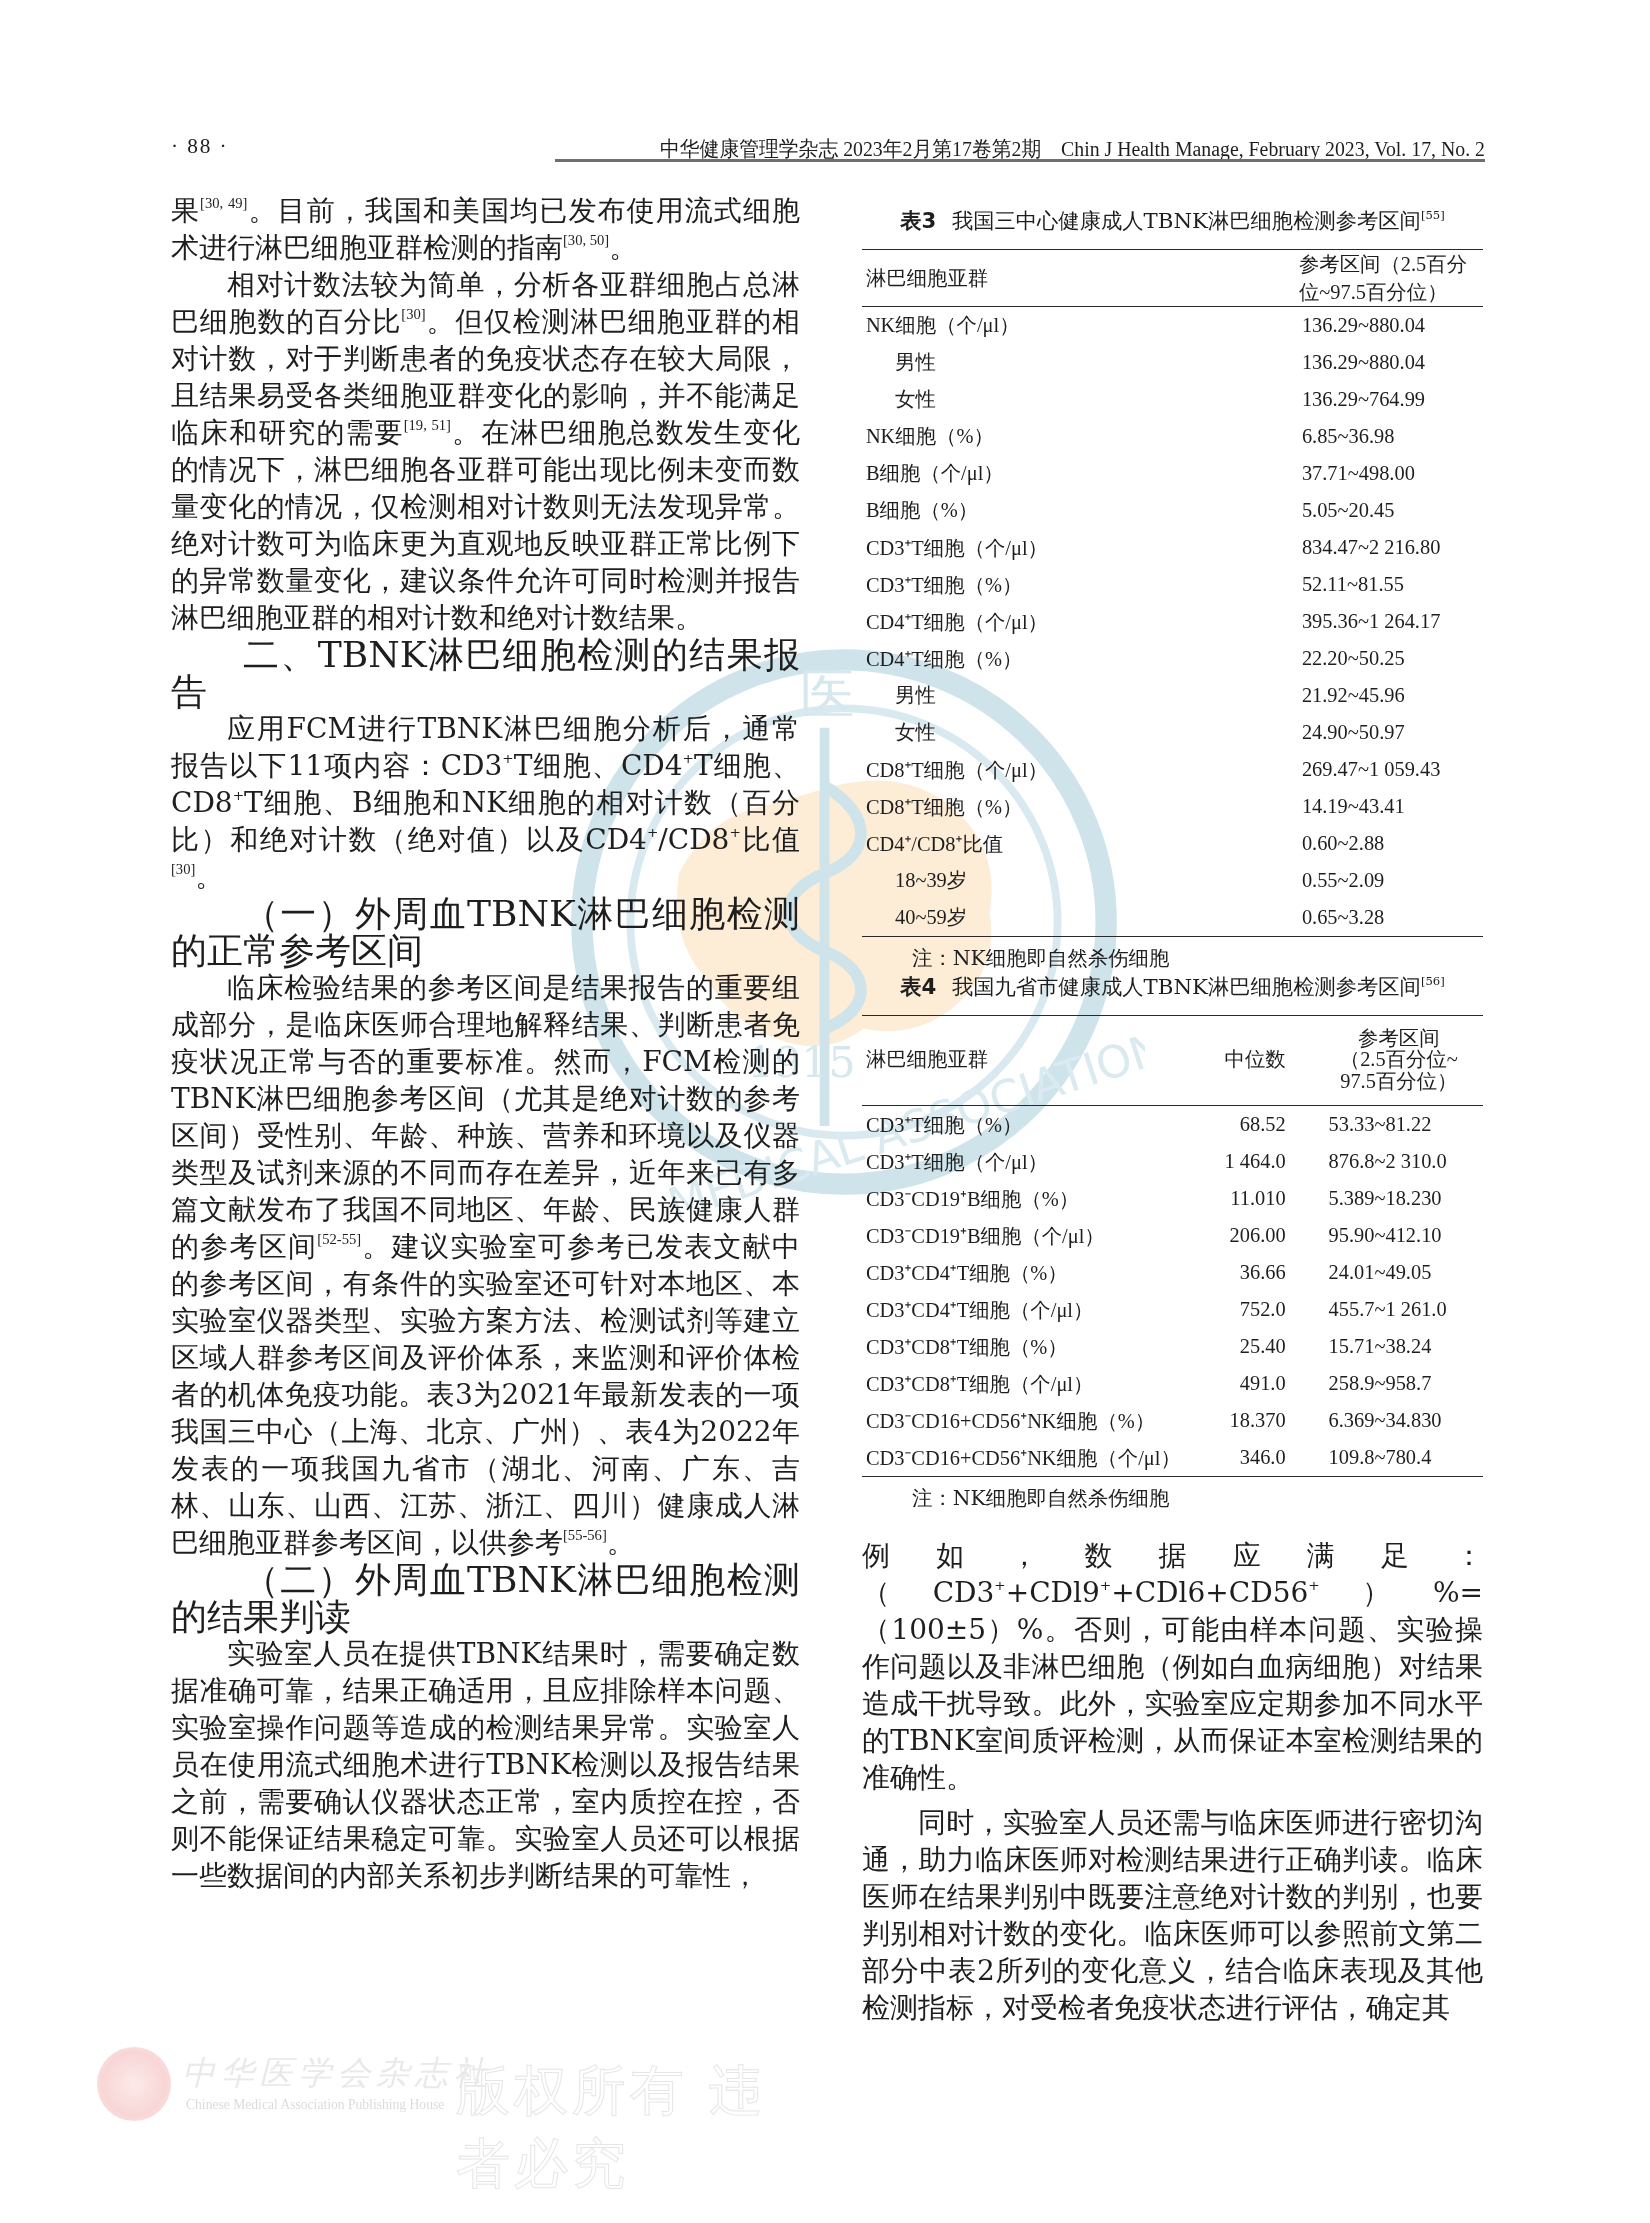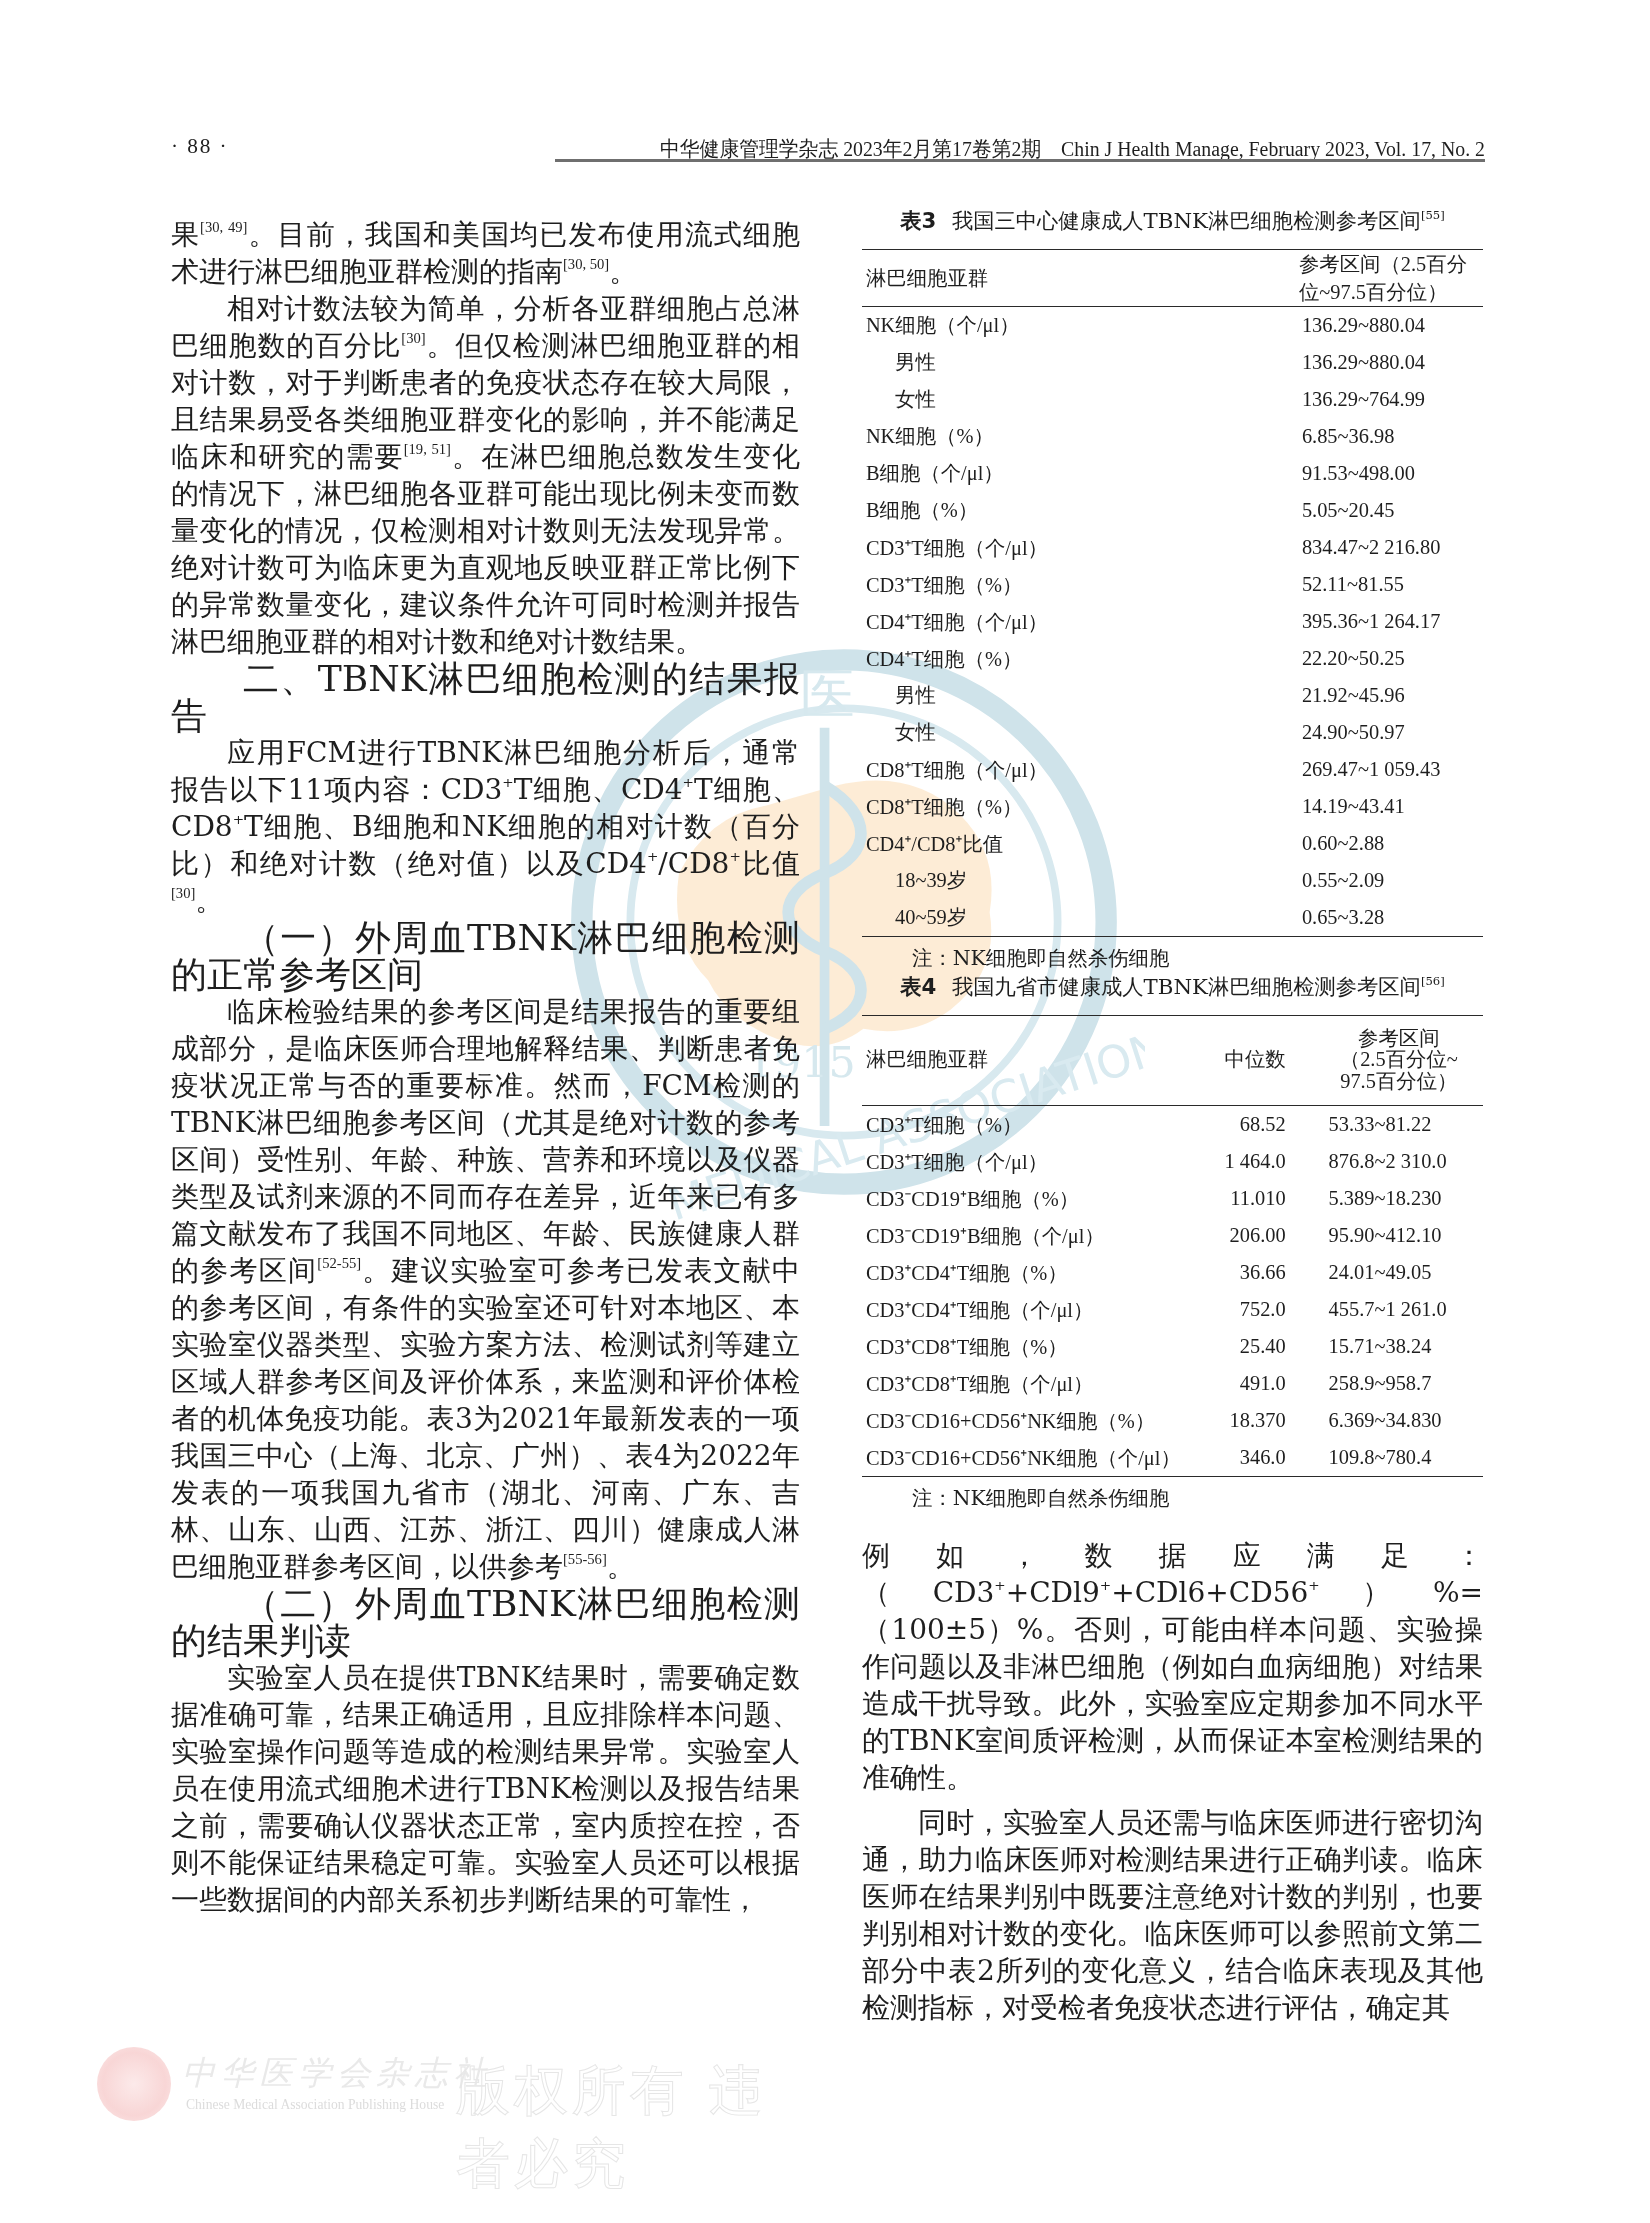--- a/index.html
+++ b/index.html
@@ -117,21 +117,21 @@
     .col {
       position: absolute;
       z-index: 2;
       font-size: 28px;
       line-height: 37px;
       text-align: justify;
       text-justify: inter-character;
     }
     .col-left {
       left: 171px;
-      top: 216px;
+      top: 192px;
       width: 629px;
     }
     .col-right {
       left: 862px;
       top: 1537px;
       width: 621px;
     }
     .col p {
       margin: 0;
       text-indent: 2em;
@@ -291,21 +291,21 @@
         <tr>
           <td class="sub">女性</td>
           <td class="range3 val">136.29~764.99</td>
         </tr>
         <tr>
           <td>NK细胞（%）</td>
           <td class="range3 val">6.85~36.98</td>
         </tr>
         <tr>
           <td>B细胞（个/μl）</td>
-          <td class="range3 val">91.53~498.00</td>
+          <td class="range3 val">37.71~498.00</td>
         </tr>
         <tr>
           <td>B细胞（%）</td>
           <td class="range3 val">5.05~20.45</td>
         </tr>
         <tr>
           <td>CD3⁺T细胞（个/μl）</td>
           <td class="range3 val">834.47~2 216.80</td>
         </tr>
         <tr>

